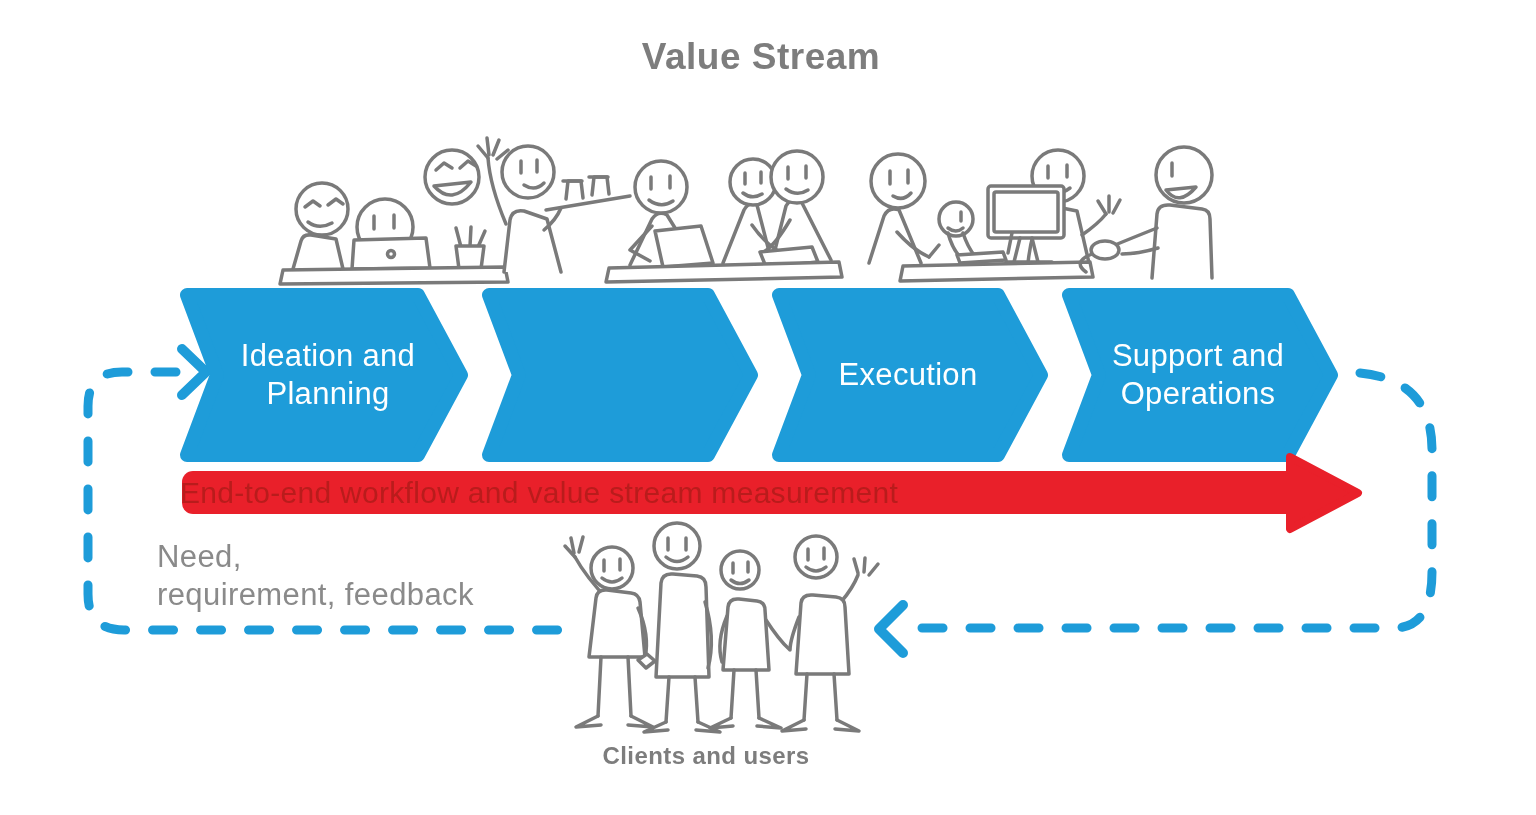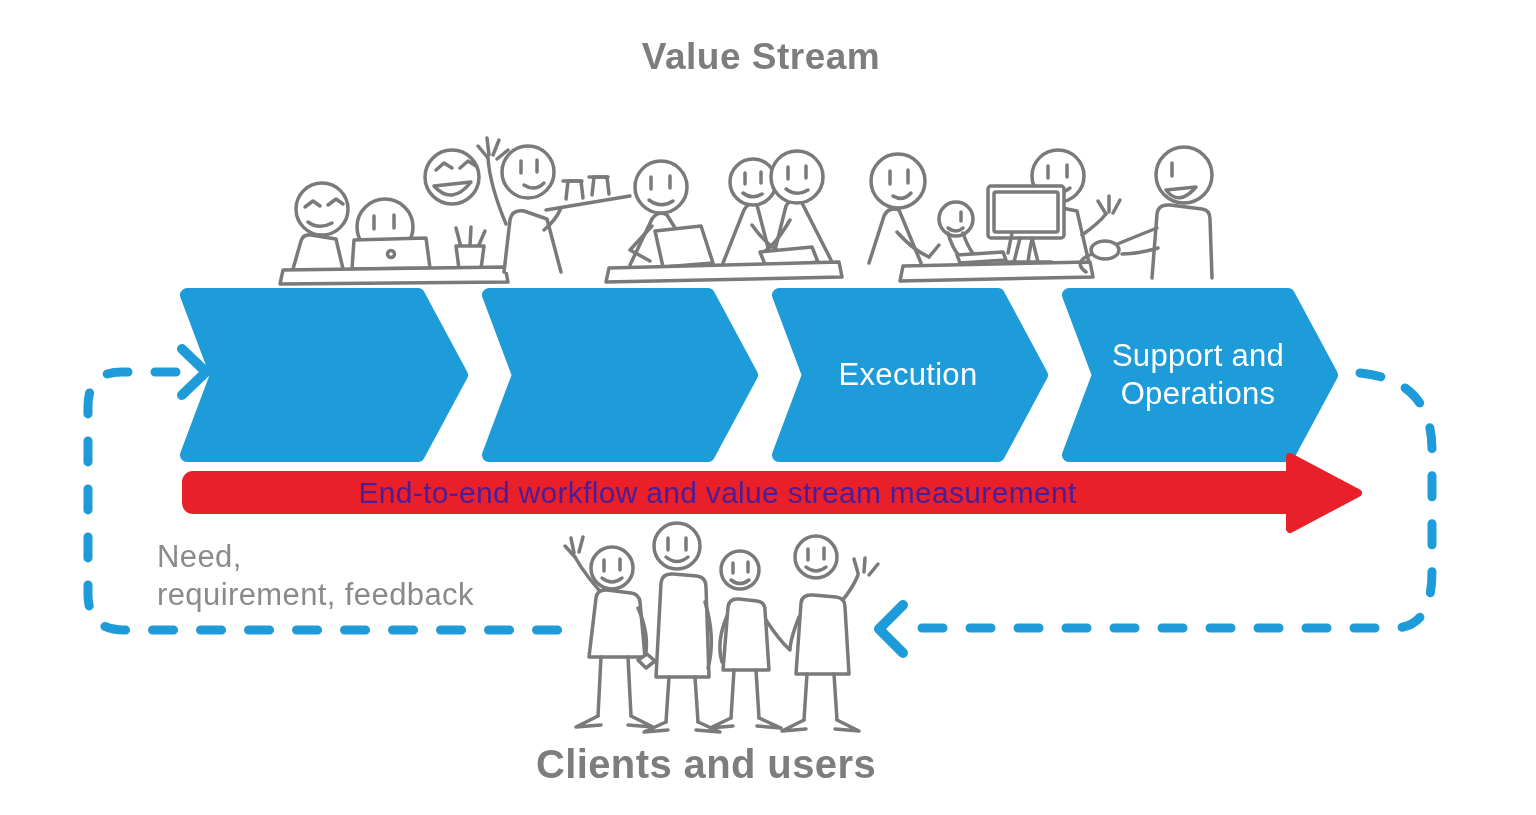--- a/index.html
+++ b/index.html
@@ -17,33 +17,33 @@
     left:461px;top:36px;width:600px;text-align:center;
     font-size:37px;font-weight:bold;color:var(--title-gray);letter-spacing:.5px;
   }
   .stage-label{
     top:293px;height:164px;width:270px;display:flex;align-items:center;justify-content:center;
     color:#fff;font-size:31px;line-height:1.22;text-align:center;letter-spacing:.3px;
   }
   .stage-label.s0{left:193px}.stage-label.s1{left:487px}
   .stage-label.s2{left:773px}.stage-label.s3{left:1063px}
   .measure-label{
-    left:180px;top:470px;width:1075px;height:45px;display:flex;align-items:center;justify-content:center;
-    color:#4c1d95;font-size:30px;letter-spacing:.3px;
+    left:180px;top:470px;width:1075px;height:45px;display:flex;align-items:center;
+    color:#b91c1c;font-size:30px;letter-spacing:.3px;
   }
   .need-label{
     left:157px;top:538px;width:350px;text-align:left;
     color:var(--text-gray);font-size:31px;line-height:1.24;letter-spacing:.4px;
   }
   .delivery-label{
     left:925px;top:572px;color:var(--text-gray);font-size:31px;letter-spacing:.4px;
   }
   .clients-label{
     left:506px;top:742px;width:400px;text-align:center;
-    font-size:40px;font-weight:bold;color:var(--title-gray);letter-spacing:.4px;
+    font-size:24px;font-weight:bold;color:var(--title-gray);letter-spacing:.4px;
   }
 </style>
 </head>
 <body>
 
 <div class="canvas">
 
   <svg width="1536" height="815" viewBox="0 0 1536 815">
 
     <g stroke="var(--doodle-gray)" stroke-width="3.5" fill="none" stroke-linecap="round" stroke-linejoin="round">
@@ -234,20 +234,24 @@
     </g>
 
     <g fill="var(--red)">
       <rect x="182" y="471" width="1116" height="43" rx="11"></rect>
       <polygon points="1290,457 1358,493 1290,529" stroke="var(--red)" stroke-width="8" stroke-linejoin="round"></polygon>
     </g>
   </svg>
 
   <div class="txt page-title">Value Stream</div>
 
+  <div class="txt stage-label s0">
+    <span>Ideation and
+Planning</span>
+  </div>
   <div class="txt stage-label s2">
     <span>Execution</span>
   </div>
   <div class="txt stage-label s3">
     <span>Support and
 Operations</span>
   </div>
 
   <div class="txt measure-label">
     <span>End-to-end workflow and value stream measurement</span>

